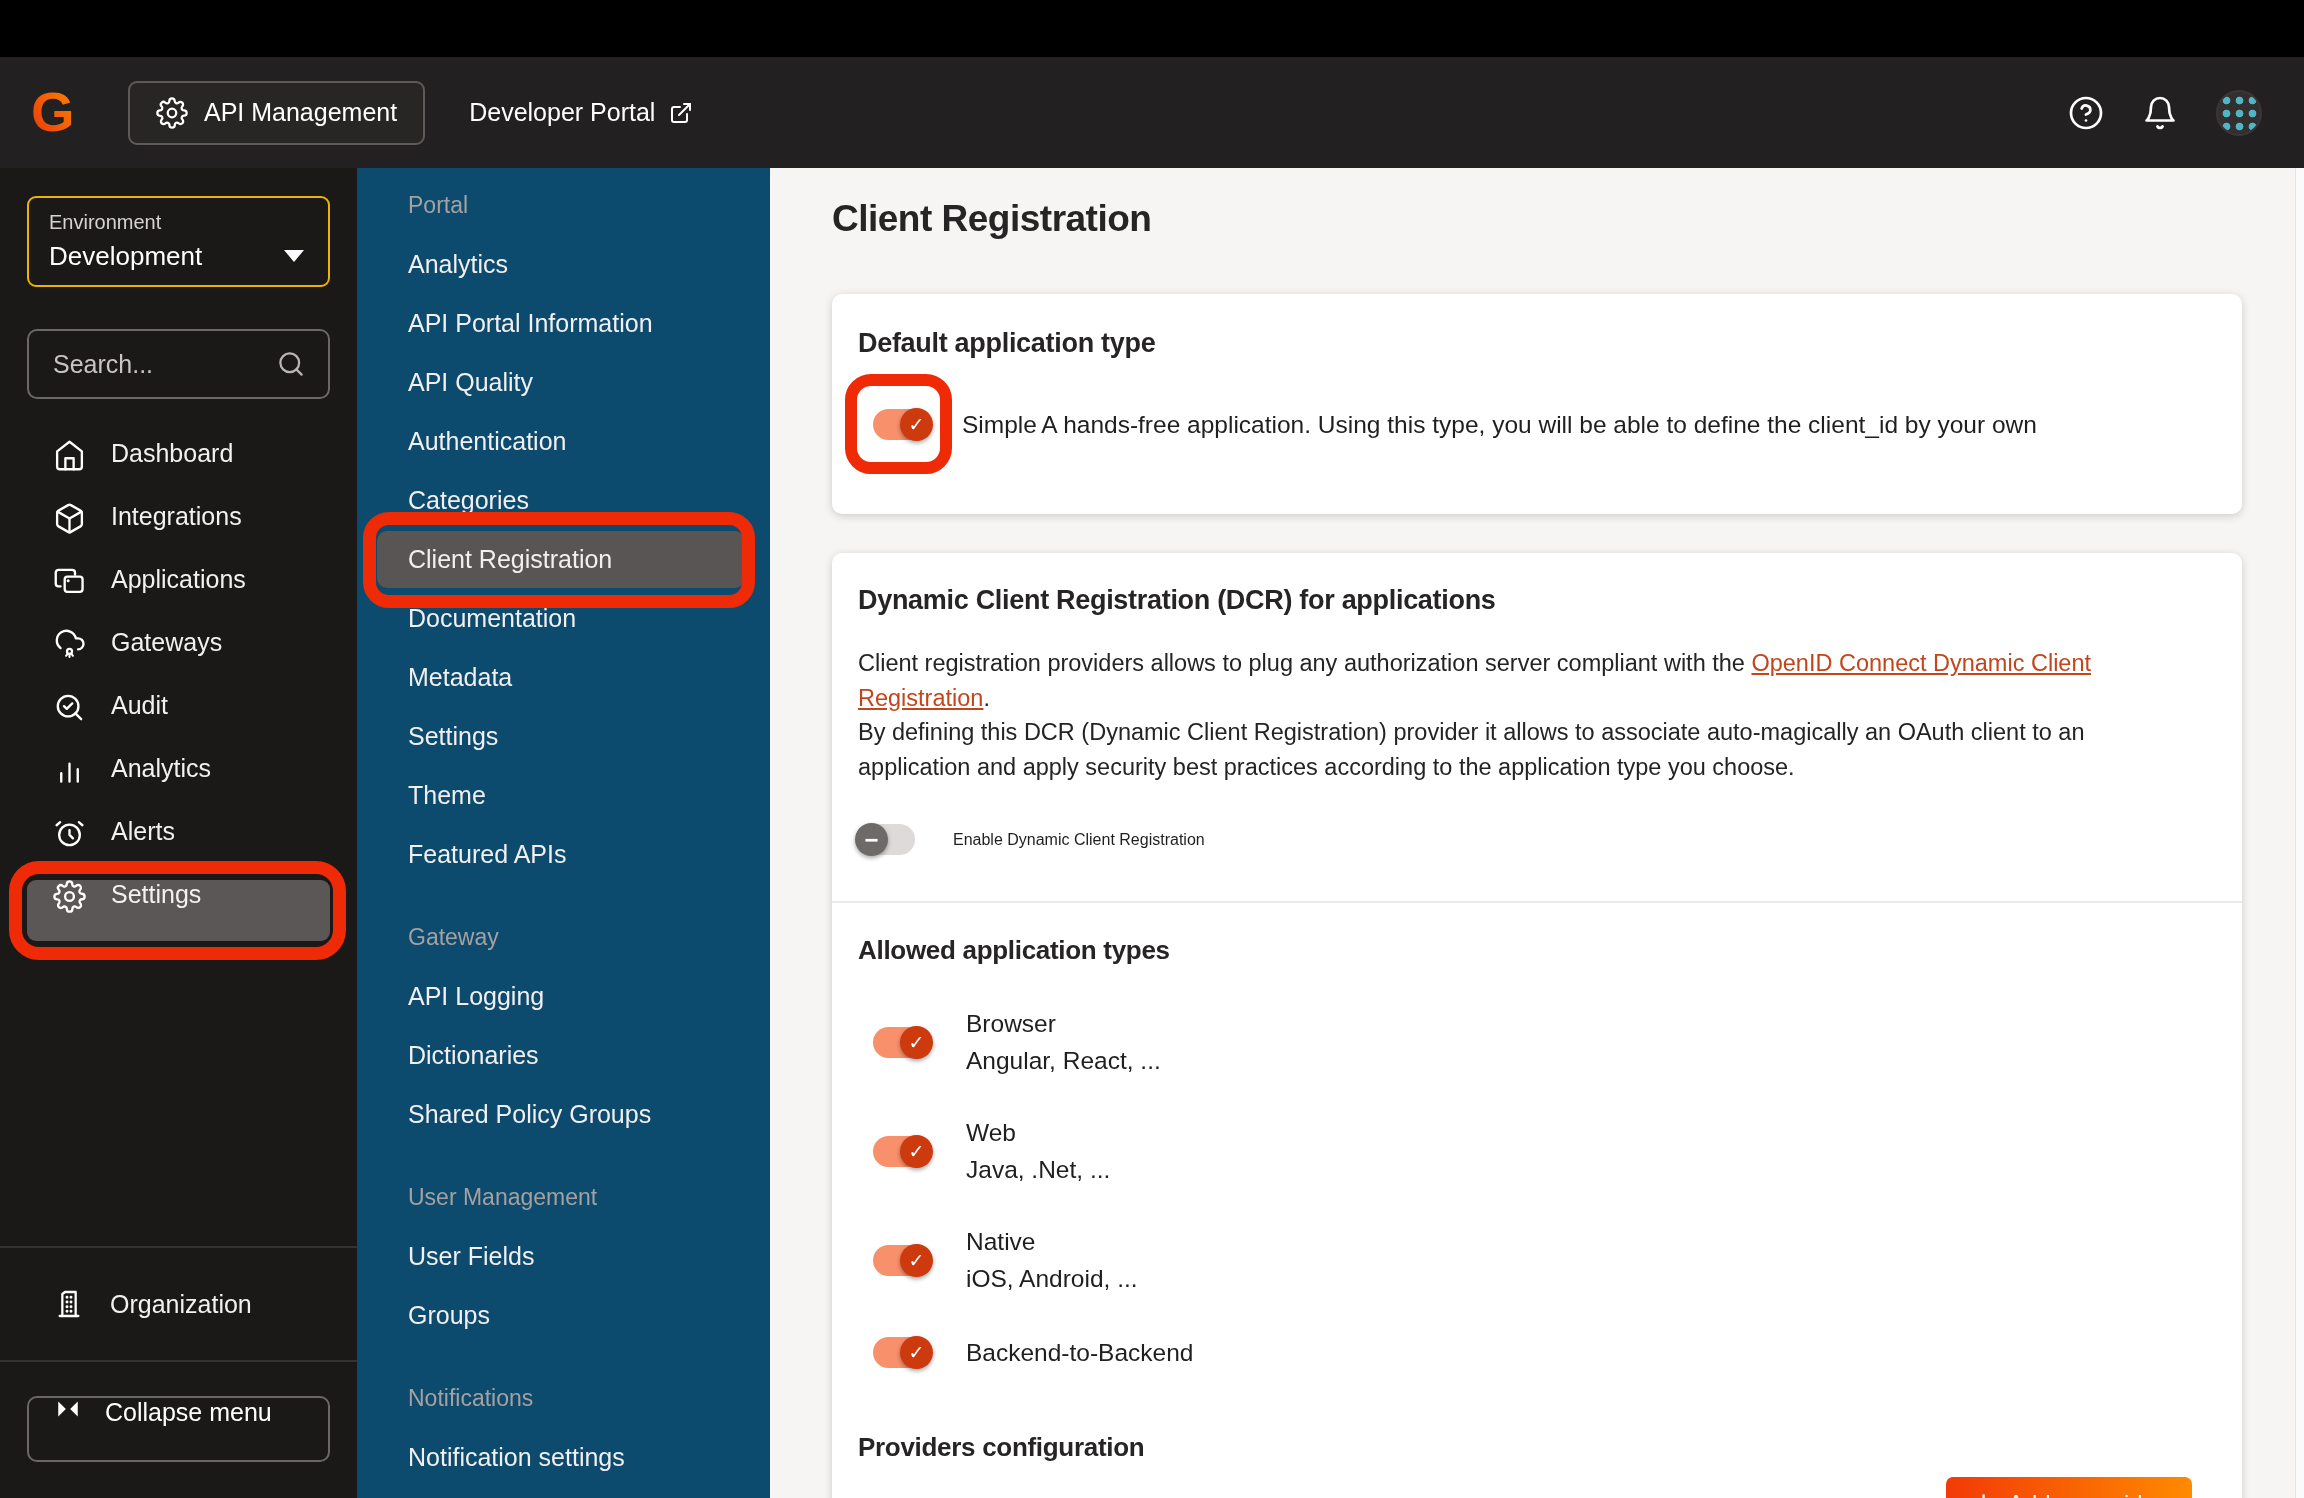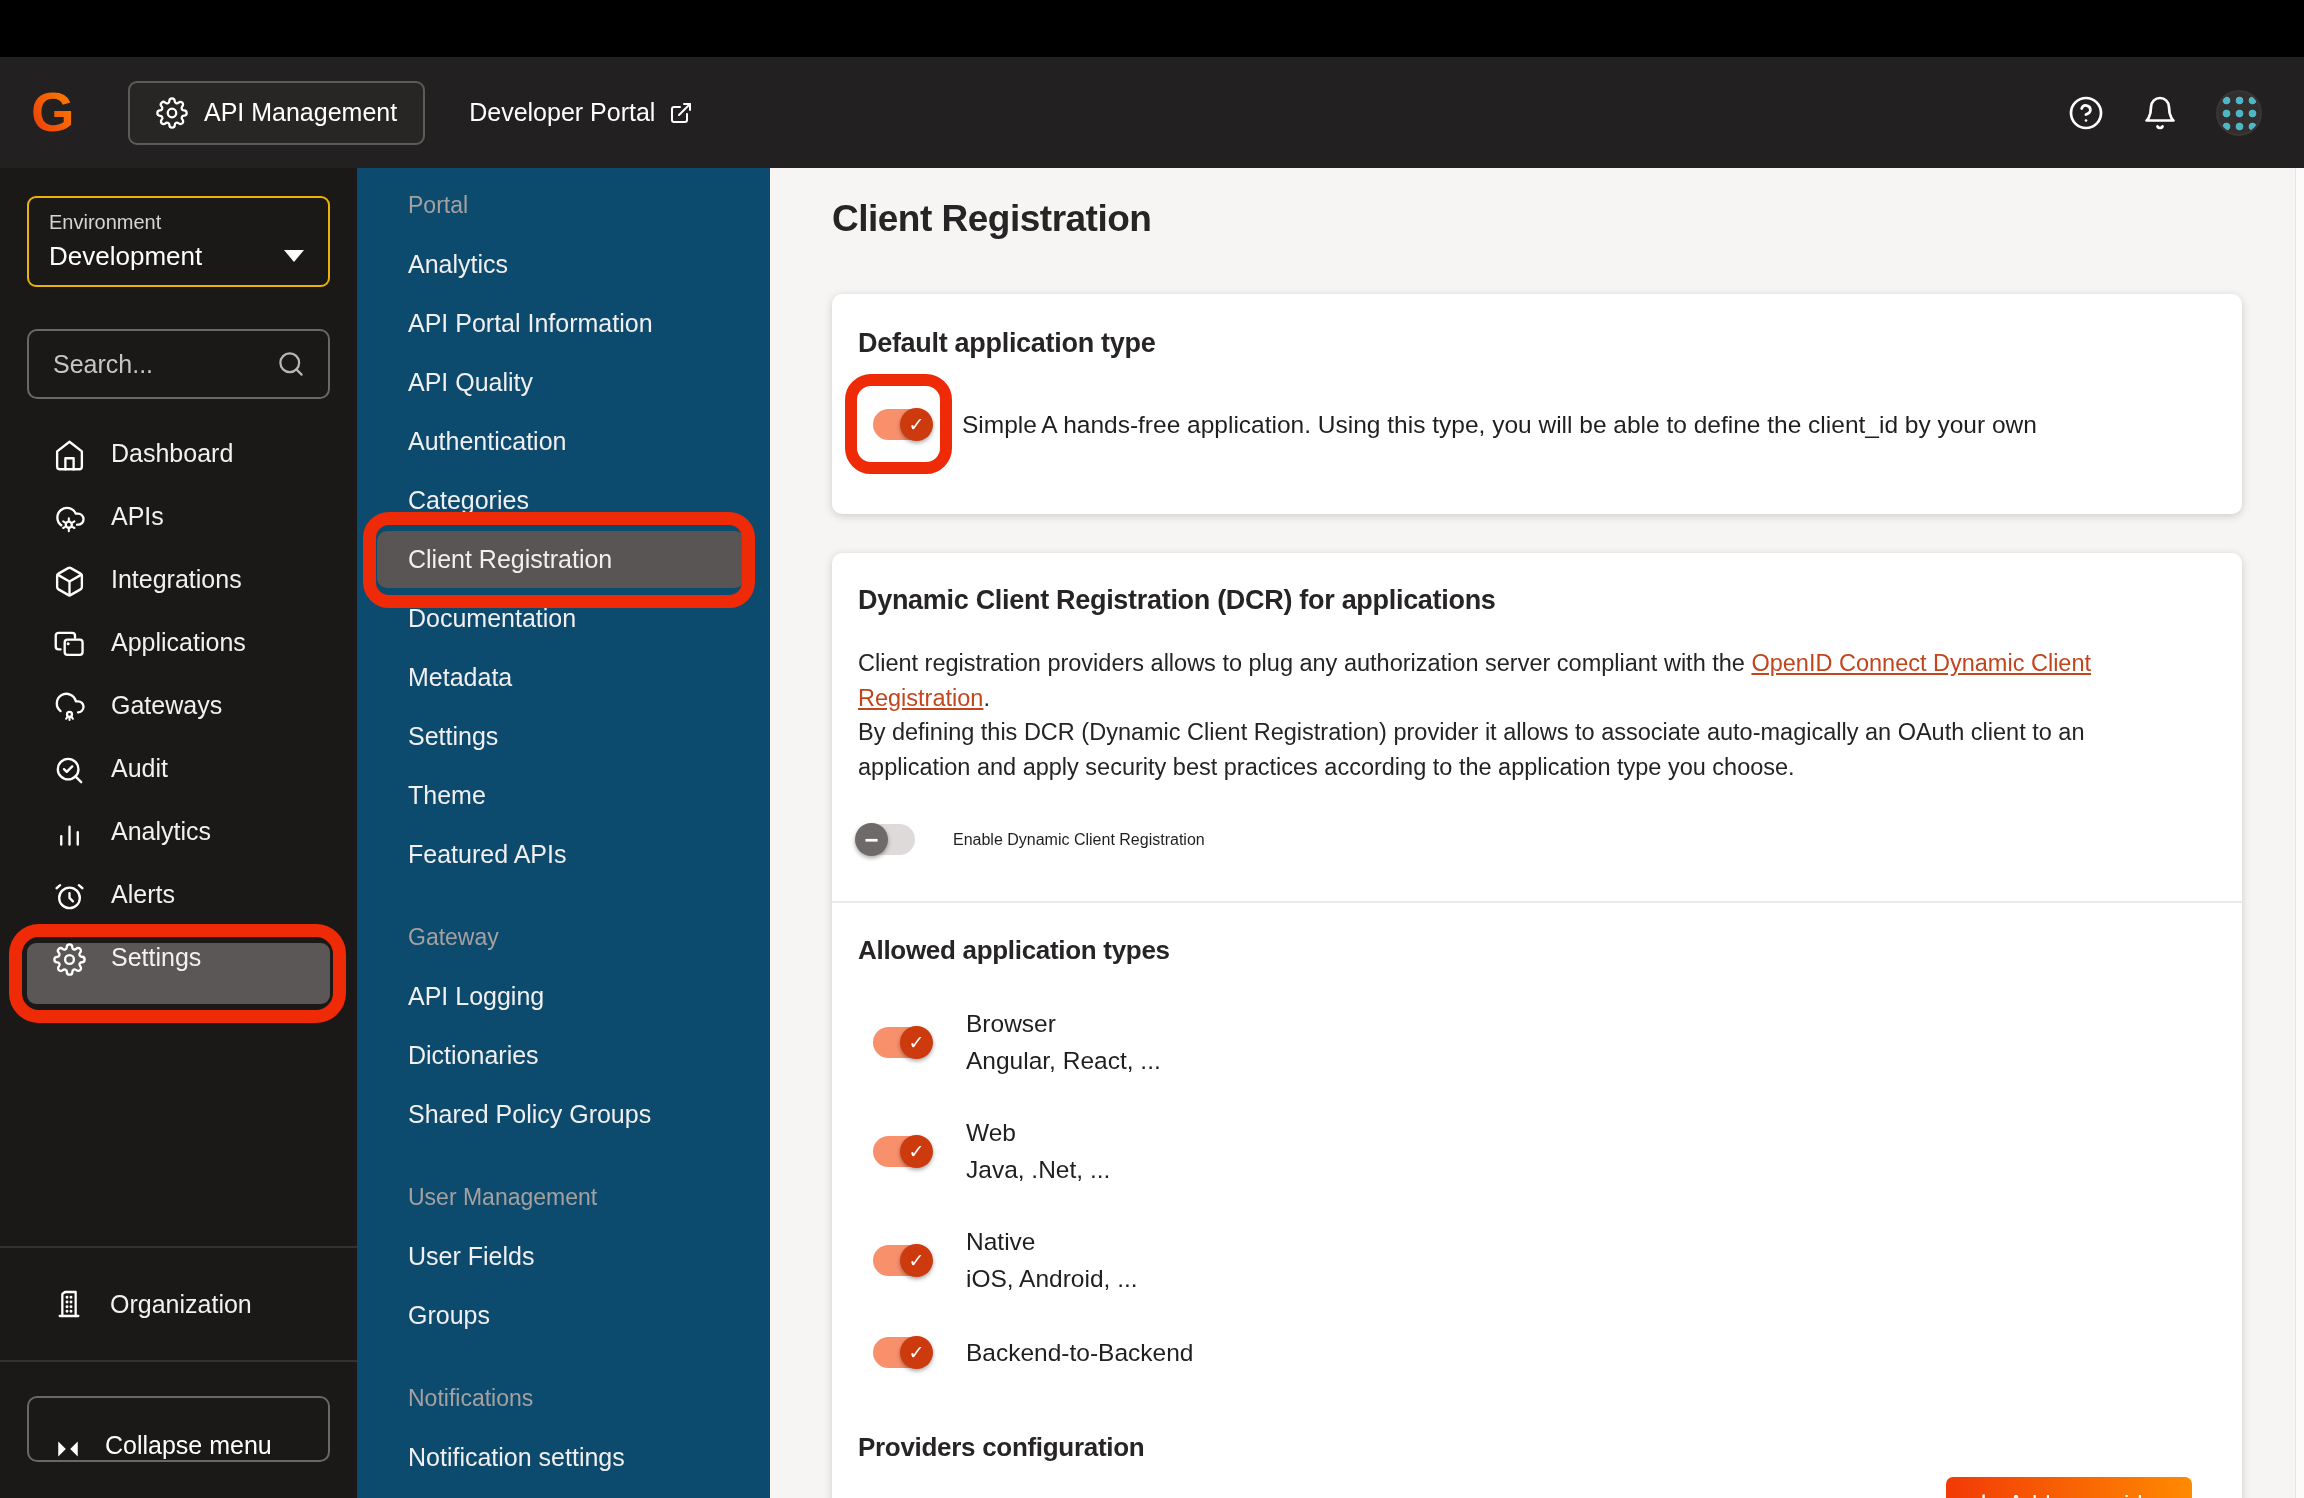--- a/index.html
+++ b/index.html
@@ -43,21 +43,21 @@
               padding-left:53px; color:#f2f0f0; font-size:25px; cursor:pointer; }
   .nav-item.active { margin:0 27px; height:61px; padding-left:26px; background:#5b5757; border-radius:9px; }
   .ico { display:flex; align-items:center; flex:0 0 auto; }
   .ring { position:absolute; pointer-events:none; border:13px solid #ee2a07; z-index:5; }
   .ring-settings { inset:-19px -16px -19px -18px; border-radius:30px; }
   .sidebar-bottom { margin-top:auto; }
   .side-divider { border-top:2px solid #343131; }
   .org-item { display:flex; align-items:center; gap:25px; height:112px; padding-left:53px;
               color:#f2f0f0; font-size:25px; cursor:pointer; }
   .collapse-btn { margin:34px 27px 36px; height:66px; width:303px; border:2px solid #6b6767;
-                  border-radius:10px; display:flex; align-items:flex-end; gap:24px; color:#fff;
+                  border-radius:10px; display:flex; align-items:flex-start; gap:24px; color:#fff;
                   font-size:25px; background:none; padding:0 0 0 26px; cursor:pointer; font-family:inherit; }
 
   
   .submenu { position:absolute; top:168px; left:357px; width:413px; bottom:0; background:#0c4a6e;
              padding-top:8px; overflow:hidden;text-align:right; }
   .sub-title { height:59px; display:flex; align-items:center; padding-left:51px;
                color:#a5a1a1; font-size:23px; }
   .sub-title.gap { margin-top:24px; }
   .sub-item { position:relative; height:59px; display:flex; align-items:center; padding-left:51px;
               color:#f1efef; font-size:25px; cursor:pointer; }
@@ -184,30 +184,20 @@
             <svg fill="none" stroke="#fff" stroke-width="1.7" stroke-linecap="round" stroke-linejoin="round" width="33" height="33" viewBox="0 0 24 24">
               <path d="m3 9 9-7 9 7v11a2 2 0 0 1-2 2H5a2 2 0 0 1-2-2z"></path>
               <path d="M9 22v-8h6v8"></path>
             </svg>
           </span>
           <span>Dashboard</span>
         </div>
         <div class="nav-item">
           <span class="ico">
             <svg fill="none" stroke="#fff" stroke-width="1.7" stroke-linecap="round" stroke-linejoin="round" width="33" height="33" viewBox="0 0 24 24">
-              <path d="M17.5 16.5h.7a4 4 0 0 0 0-8h-1.6A7 7 0 1 0 6 16.9"></path>
-              <circle cx="11.5" cy="16.5" r="2.2"></circle>
-              <path d="M11.5 13.2v-1.4M11.5 21.2v-1.4M14.4 14.8l1.2-.7M7.4 18.9l1.2-.7M14.4 18.2l1.2.7M7.4 14.1l1.2.7" stroke-width="1.5"></path>
-            </svg>
-          </span>
-          <span>APIs</span>
-        </div>
-        <div class="nav-item">
-          <span class="ico">
-            <svg fill="none" stroke="#fff" stroke-width="1.7" stroke-linecap="round" stroke-linejoin="round" width="33" height="33" viewBox="0 0 24 24">
               <path d="M21 16V8a2 2 0 0 0-1-1.73l-7-4a2 2 0 0 0-2 0l-7 4A2 2 0 0 0 3 8v8a2 2 0 0 0 1 1.73l7 4a2 2 0 0 0 2 0l7-4A2 2 0 0 0 21 16z"></path>
               <path d="m3.3 7 8.7 5 8.7-5"></path>
               <path d="M12 22V12"></path>
             </svg>
           </span>
           <span>Integrations</span>
         </div>
         <div class="nav-item">
           <span class="ico">
             <svg fill="none" stroke="#fff" stroke-width="1.7" stroke-linecap="round" stroke-linejoin="round" width="33" height="33" viewBox="0 0 24 24">

